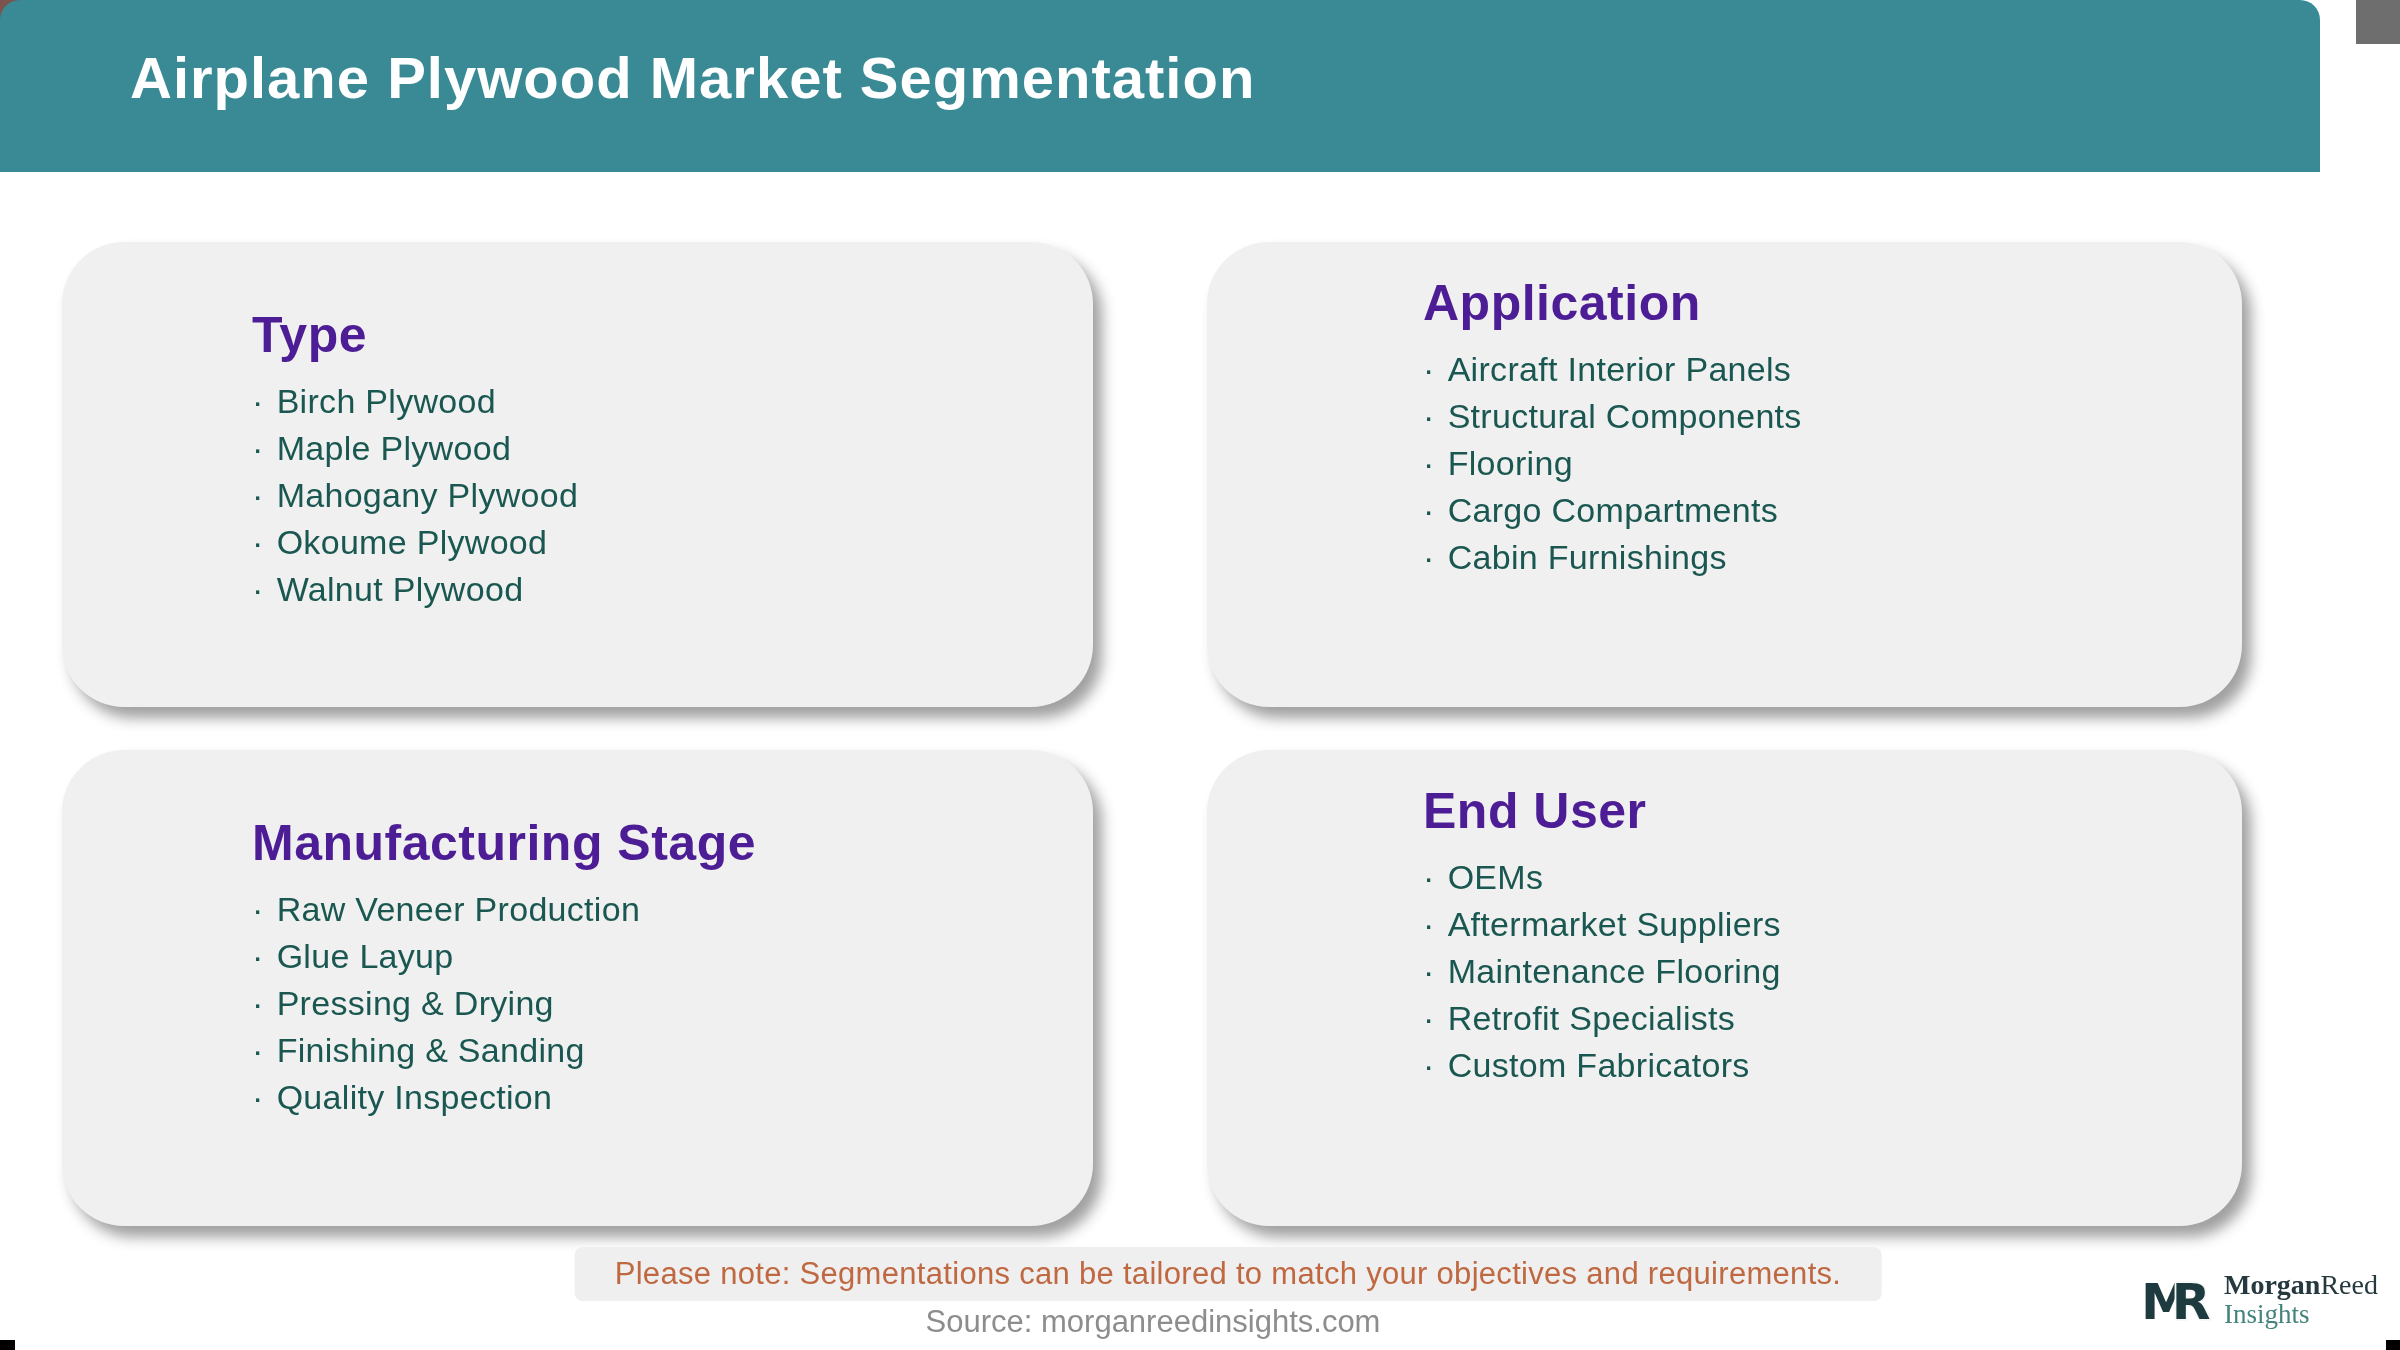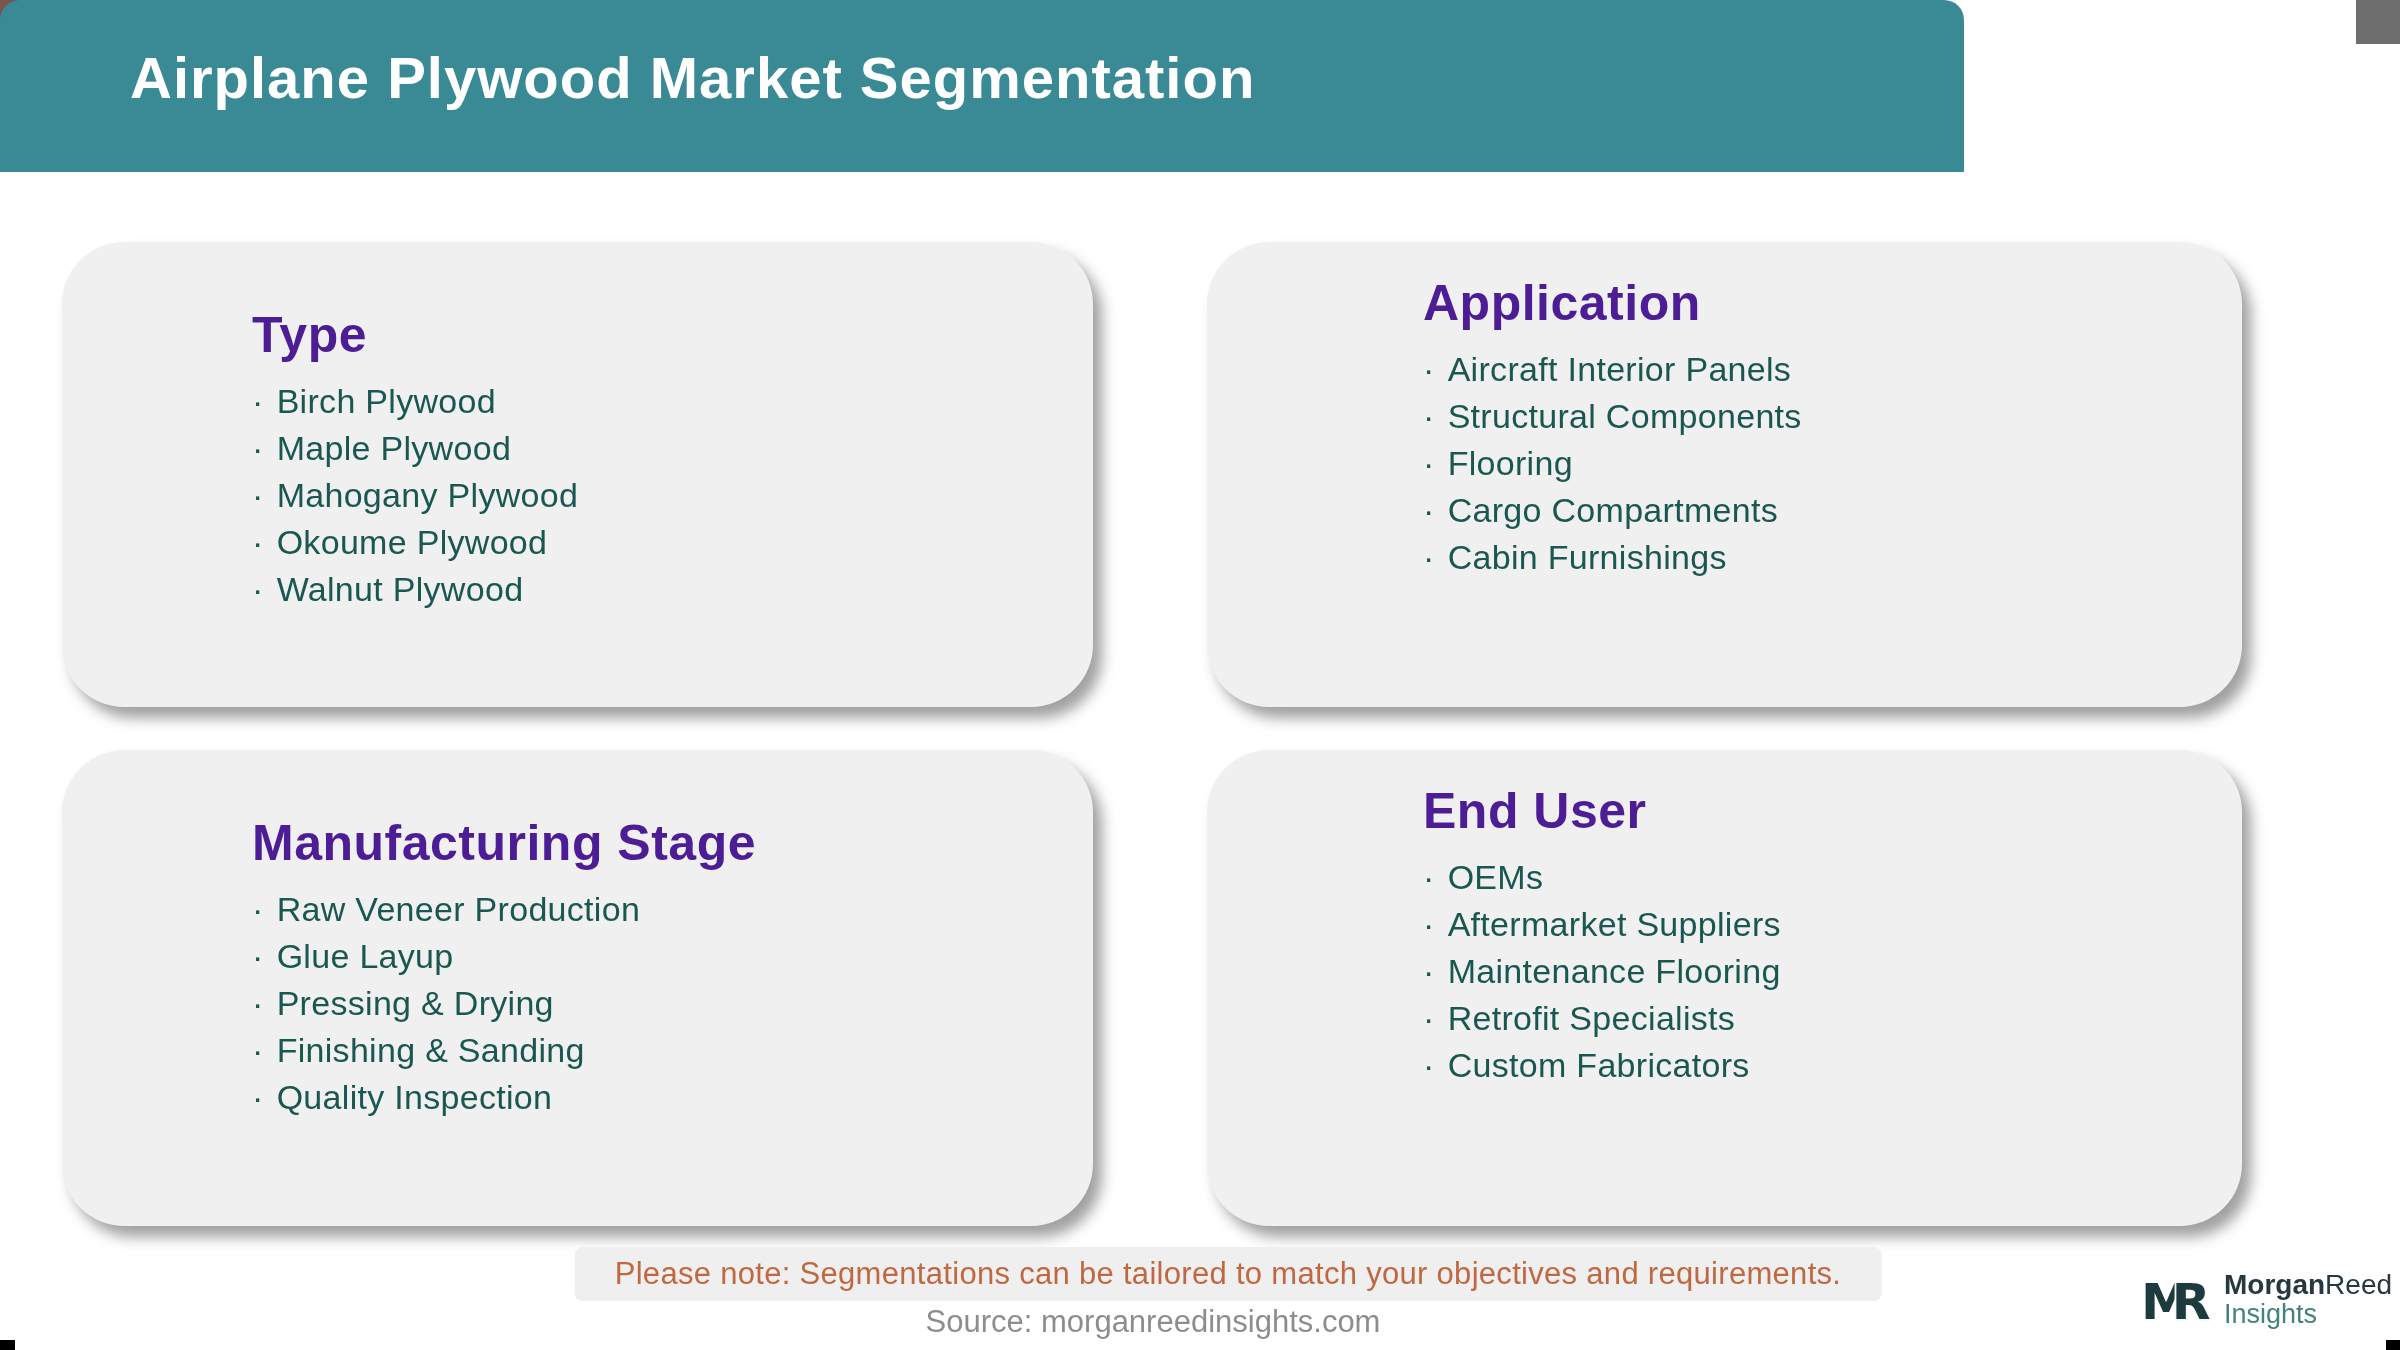--- a/index.html
+++ b/index.html
@@ -6,21 +6,21 @@
   body{
     width:2400px;height:1350px;position:relative;overflow:hidden;
     background:#ffffff;font-family:"Liberation Sans", sans-serif;
   }
   
   .corner{position:absolute;top:0;width:44px;height:44px;z-index:1;}
   .corner.tl{left:0;background:#7c544b;}
   .corner.tr{right:0;background:#6e6e6e;}
 
   .header{
-    position:absolute;left:0;top:0;width:1964px;height:172px;
+    position:absolute;left:0;top:0;width:2320px;height:172px;
     background:#398a94;border-radius:20px 20px 0 0;z-index:2;
     display:flex;align-items:center;
   }
   .page-title{
     color:#ffffff;font-size:58px;font-weight:700;letter-spacing:1px;
     margin-left:130px;margin-top:-18px;white-space:nowrap;
   }
 
   .card{
     position:absolute;background:#f0f0f0;border-radius:62px;
@@ -50,21 +50,21 @@
     color:#bf6841;font-size:31px;letter-spacing:.3px;
   }
   .source-text{
     position:absolute;left:1153px;top:1304px;transform:translateX(-50%);
     color:#8d8d8d;font-size:31px;white-space:nowrap;
   }
 
   .logo{
     position:absolute;left:2141px;top:1270px;display:flex;align-items:center;gap:13px;
   }
-  .logo-text{display:flex;flex-direction:column;font-family:Liberation Sans, sans-serif;}
+  .logo-text{display:flex;flex-direction:column;font-family:Liberation Serif, serif;}
   .logo-line1{font-size:28px;color:#25393f;line-height:30px;white-space:nowrap;}
   .logo-line1 .bold{font-weight:700;}
   .logo-line2{font-size:27px;color:#44837c;line-height:28px;}
 
   .mark{position:absolute;bottom:0;height:10px;background:#000;}
   .mark.bl{left:0;width:15px;}
   .mark.br{right:0;width:14px;}
 </style>
 </head>
 <body>

